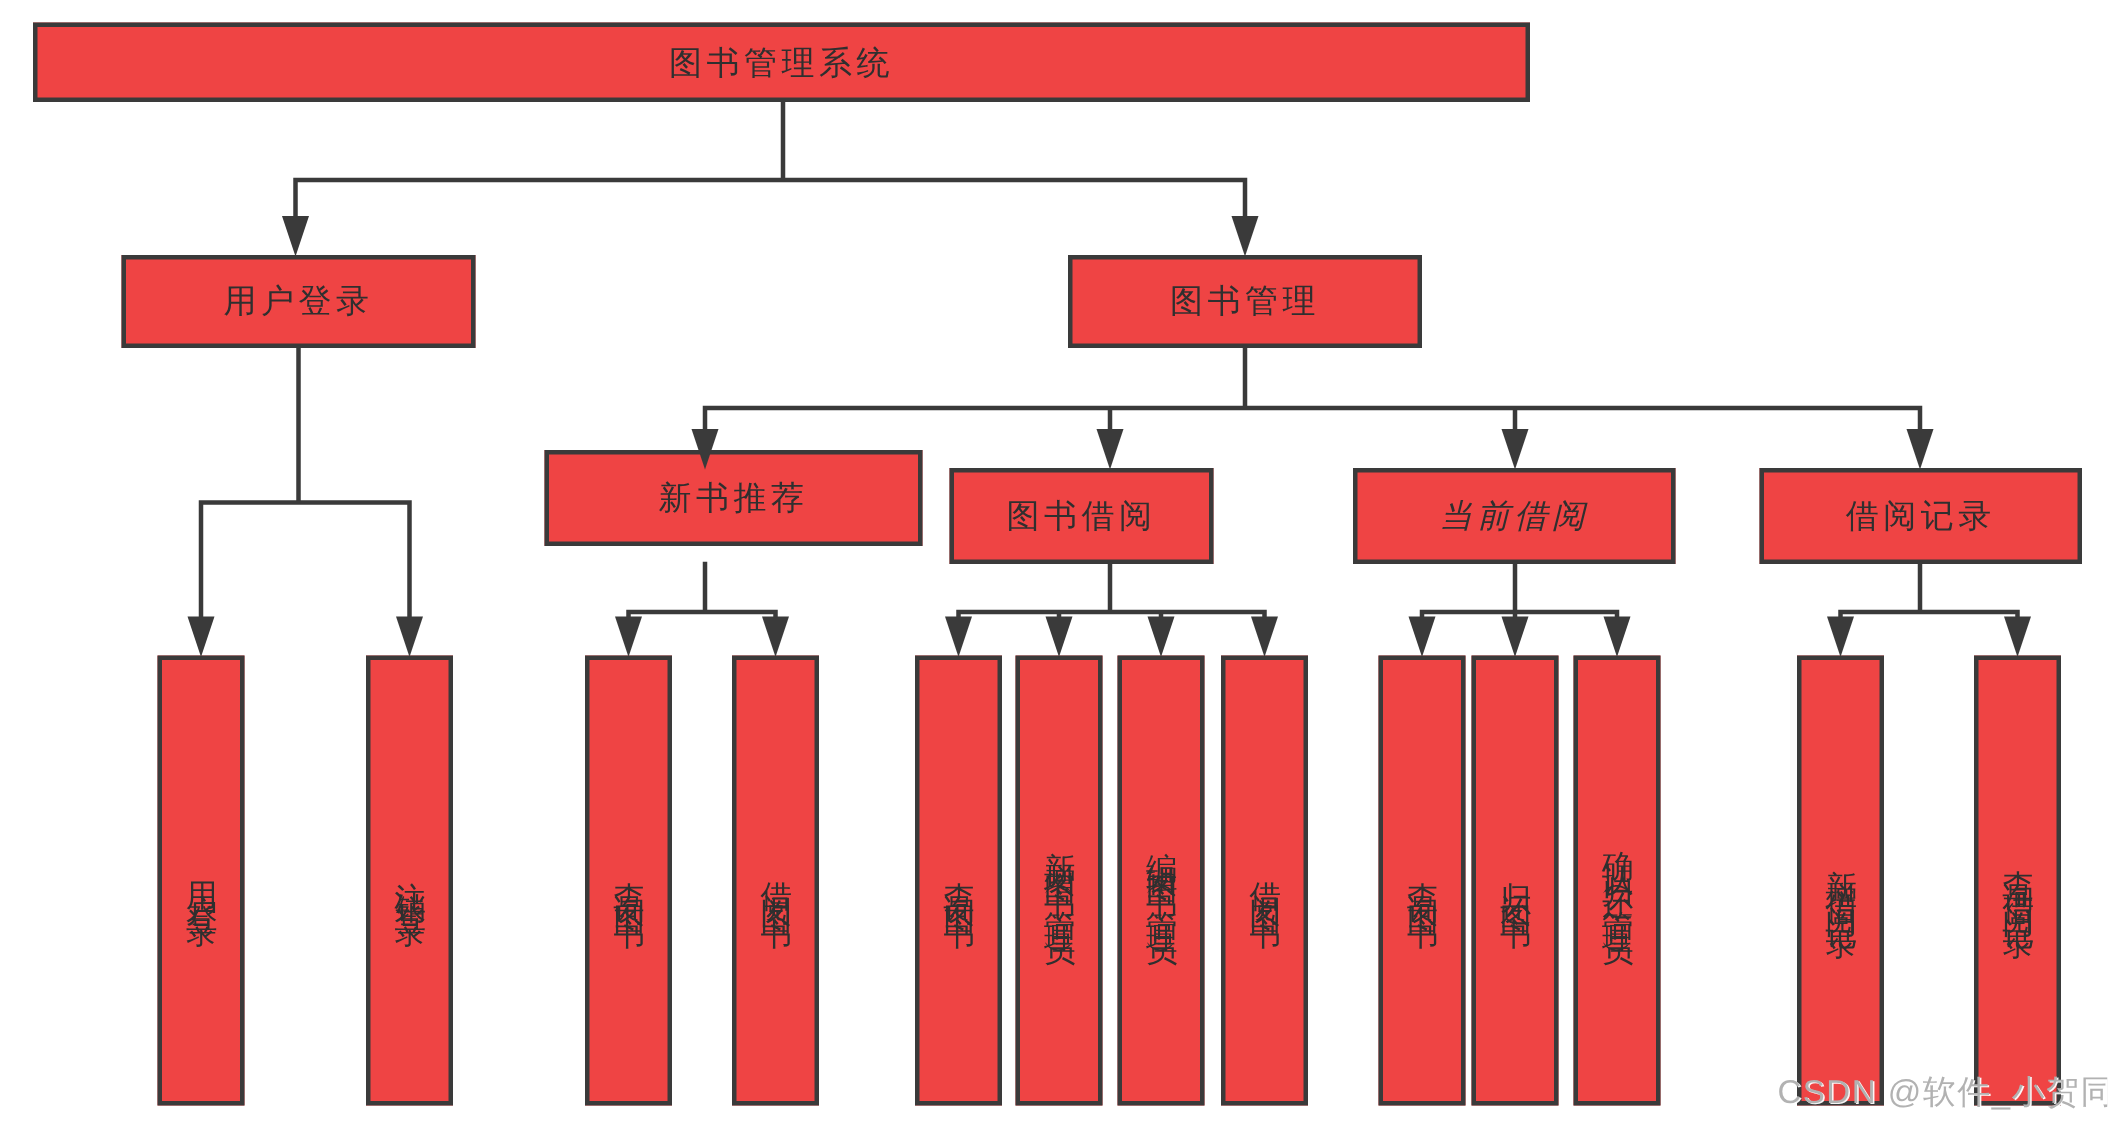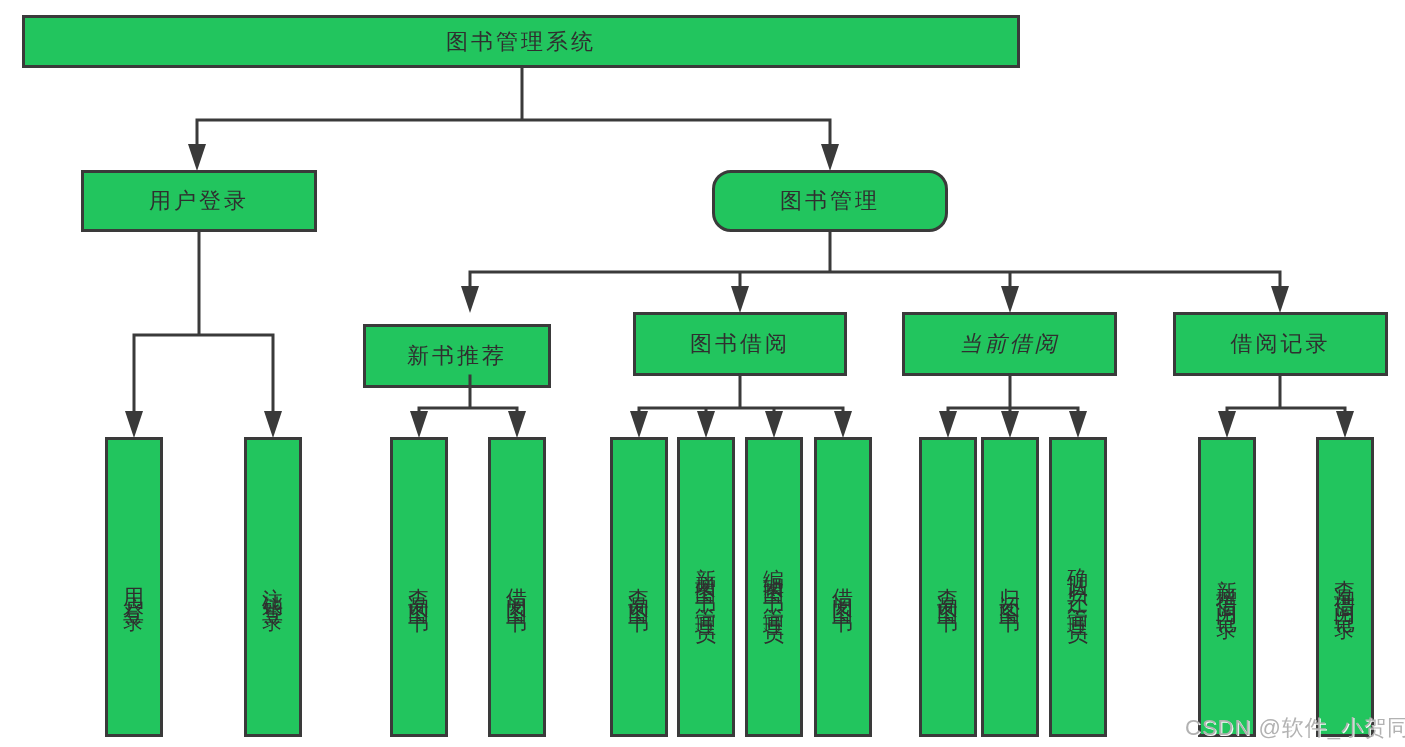--- a/index.html
+++ b/index.html
@@ -24,21 +24,21 @@
     stroke-linecap: square;
   }
   .connectors polygon {
     fill: var(--line, #3a3a3a);
     stroke: none;
   }
   .node {
     position: absolute;
     box-sizing: border-box;
     border: 3px solid var(--line, #3a3a3a);
-    background: #22c55e;
+    background: #ef4444;
     display: flex;
     align-items: center;
     justify-content: center;
     color: var(--text, #2f2f2f);
     z-index: 1;
   }
   .h-node { font-size: 22px; letter-spacing: 3px; white-space: nowrap; }
   .leaf   { font-size: 21px; }
   .leaf .vtext {
     writing-mode: vertical-rl;
@@ -99,28 +99,28 @@
     <polygon points="1336,411 1354,411 1345,438"></polygon>
   </svg>
 
   <div class="node h-node" style="left:22px; top:15px; width:998px; height:53px;">
     <span>图书管理系统</span>
   </div>
 
   <div class="node h-node" style="left:81px; top:170px; width:236px; height:62px;">
     <span>用户登录</span>
   </div>
-  <div class="node h-node" style="left:712px; top:170px; width:236px; height:62px;border-radius:19px;">
+  <div class="node h-node" style="left:712px; top:170px; width:236px; height:62px;">
     <span>图书管理</span>
   </div>
 
-  <div class="node h-node" style="left:363px; top:324px; width:188px; height:64px;">
+  <div class="node h-node" style="left:363px; top:300px; width:252px; height:64px;">
     <span>新书推荐</span>
   </div>
-  <div class="node h-node" style="left:633px; top:312px; width:214px; height:64px;text-align:center;">
+  <div class="node h-node" style="left:633px; top:312px; width:176px; height:64px;text-align:center;">
     <span>图书借阅</span>
   </div>
   <div class="node h-node" style="left:902px; top:312px; width:215px; height:64px;font-style:italic;">
     <span>当前借阅</span>
   </div>
   <div class="node h-node" style="left:1173px; top:312px; width:215px; height:64px;">
     <span>借阅记录</span>
   </div>
 
   <div class="node leaf" style="left:105px; top:437px; width:58px; height:300px;">

